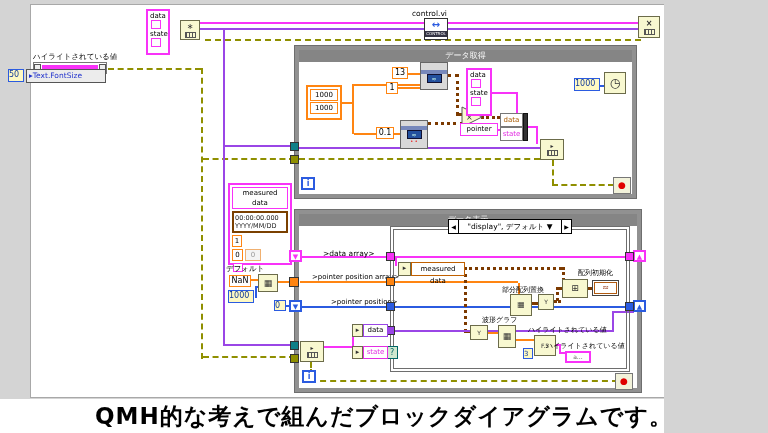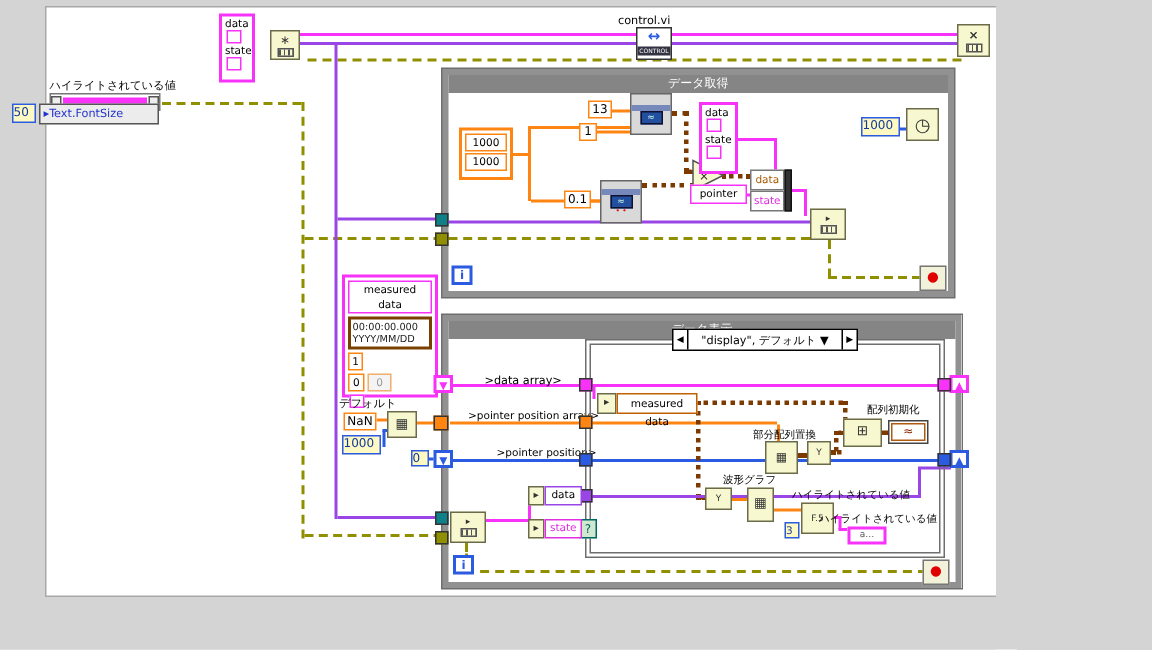--- a/index.html
+++ b/index.html
@@ -288,13 +288,16 @@
   <div class="abs tun" style="left:290px;top:341px;width:9px;height:9px;background:#0e8088"></div>
   <div class="abs tun" style="left:290px;top:354px;width:9px;height:9px;background:#8f8f00"></div>
   <div class="abs unbA" style="left:352px;top:324px;width:11px;height:13px"><span>▸</span></div>
   <div class="abs row" style="left:363px;top:324px;width:25px;height:13px;border-color:#9a46e6;line-height:11px">data</div>
   <div class="abs unbA" style="left:352px;top:346px;width:11px;height:13px"><span>▸</span></div>
   <div class="abs row" style="left:363px;top:346px;width:25px;height:13px;border-color:#e22ee2;color:#e22ee2;line-height:11px">state</div>
   <div class="abs stop" style="left:615px;top:373px;width:18px;height:17px">
     <span>●</span>
   </div>
 
+  <div class="abs caption">
+    <span>QMH的な考えで組んだブロックダイアグラムです。</span>
+  </div>
 </div>
 
 </body></html>

